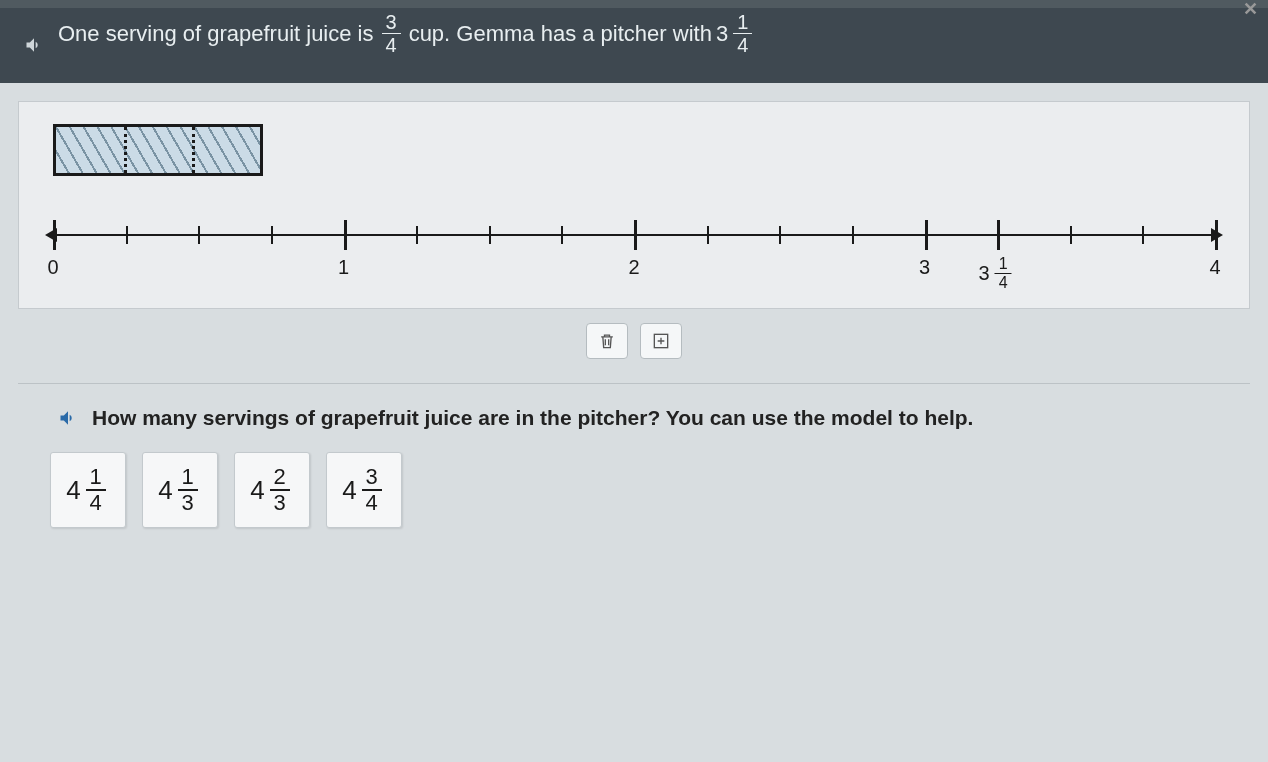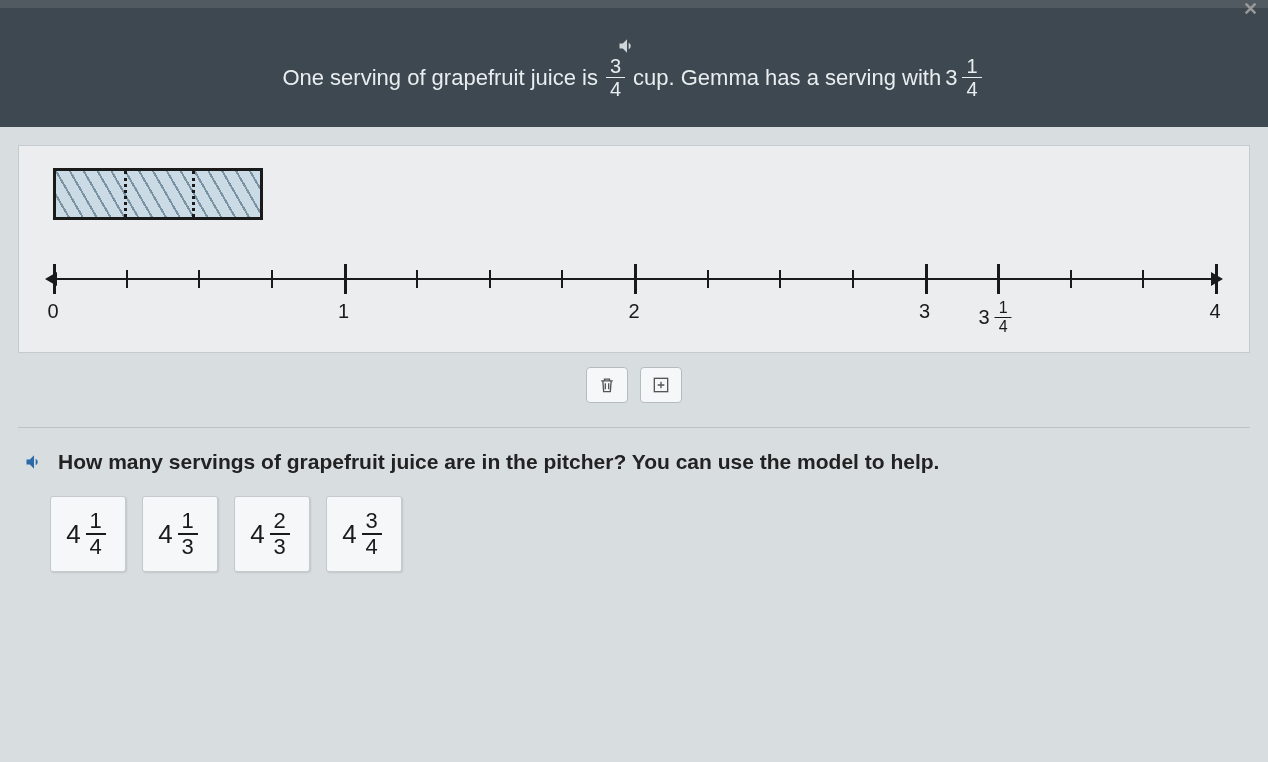--- a/index.html
+++ b/index.html
@@ -20,25 +20,24 @@
     right: 10px;
     top: -2px;
     color: #999;
     font-size: 18px;
     font-weight: bold;
     cursor: pointer;
   }
   .header-bar {
     background: #3e4850;
     color: #e8eef0;
-    padding: 28px 24px 28px 24px;
-    display: flex;
-    align-items: center;
+    padding: 4px 24px 28px 24px;
+    display: flex;
+    align-items: flex-end;
     font-size: 22px;
-    flex-direction: column;
   }
   .speaker-icon {
     display: inline-flex;
     margin-right: 14px;
   }
   .speaker-icon svg { width: 20px; height: 20px; }
   .header-text { display: inline-flex; align-items: center; flex-wrap: wrap; gap: 4px; }
   .frac {
     display: inline-flex;
     flex-direction: column;
@@ -150,20 +149,21 @@
     height: 1px;
     background: #bcc2c6;
   }
   .question-row {
     display: flex;
     align-items: center;
     padding: 22px 24px 10px 24px;
     color: #222;
     font-size: 21px;
     font-weight: bold;
+    margin-left: 34px;
   }
   .question-row .speaker-icon svg path { fill: #2a6aa8; }
   .answers {
     display: flex;
     gap: 16px;
     padding: 12px 30px 30px 50px;
   }
   .answer-card {
     width: 76px;
     height: 76px;
@@ -193,21 +193,21 @@
     <svg viewBox="0 0 24 24">
         <path fill="#cfd6da" d="M3 9v6h4l5 5V4L7 9H3zm13.5 3a4.5 4.5 0 0 0-2.5-4v8a4.5 4.5 0 0 0 2.5-4z"></path>
       </svg>
   </span>
   <span class="header-text">
     <span>One serving of grapefruit juice is</span>
     <span class="frac">
       <span class="num">3</span>
       <span class="den">4</span>
     </span>
-    <span>cup. Gemma has a serving with</span>
+    <span>cup. Gemma has a pitcher with</span>
     <span class="mixed">
       <span class="whole">3</span>
       <span class="frac">
         <span class="num">1</span>
         <span class="den">4</span>
       </span>
     </span>
   </span>
 </div>
 

